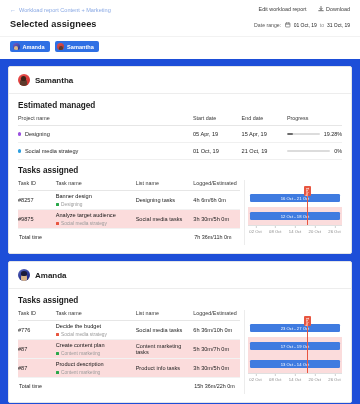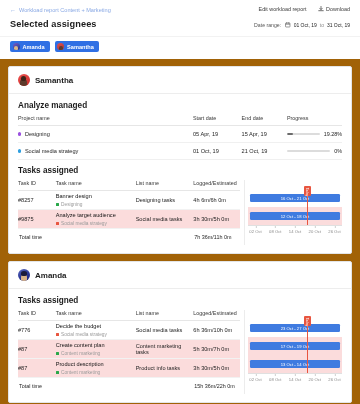--- a/index.html
+++ b/index.html
@@ -12,21 +12,21 @@
     background: #eceef0;
     font-family: "Liberation Sans", sans-serif;
     font-size: 6px;
     color: #2b2b2b;
     overflow: hidden;
   }
   .page {
     width: 360px;
     height: 404px;
     position: relative;
-    background: #a16207;
+    background: #1d4ed8;
   }
 
   
   .topbar {
     background: #ffffff;
     padding: 6px 10px 7px 10px;
     position: relative;
   }
   .breadcrumb {
     display: flex;
@@ -432,21 +432,21 @@
     </span>
   </div>
 
   <div class="person-card">
     <div class="person-head">
       <span class="person-avatar pa-samantha"></span>
       <span class="person-name">Samantha</span>
     </div>
 
     <div class="section-body">
-      <div class="section-title">Analyze managed</div>
+      <div class="section-title">Estimated managed</div>
       <table class="tbl">
         <colgroup>
             <col style="width:54%">
             <col style="width:15%">
             <col style="width:14%">
             <col style="width:17%">
           </colgroup>
         <thead>
           <tr>
             <th>Project name</th>

